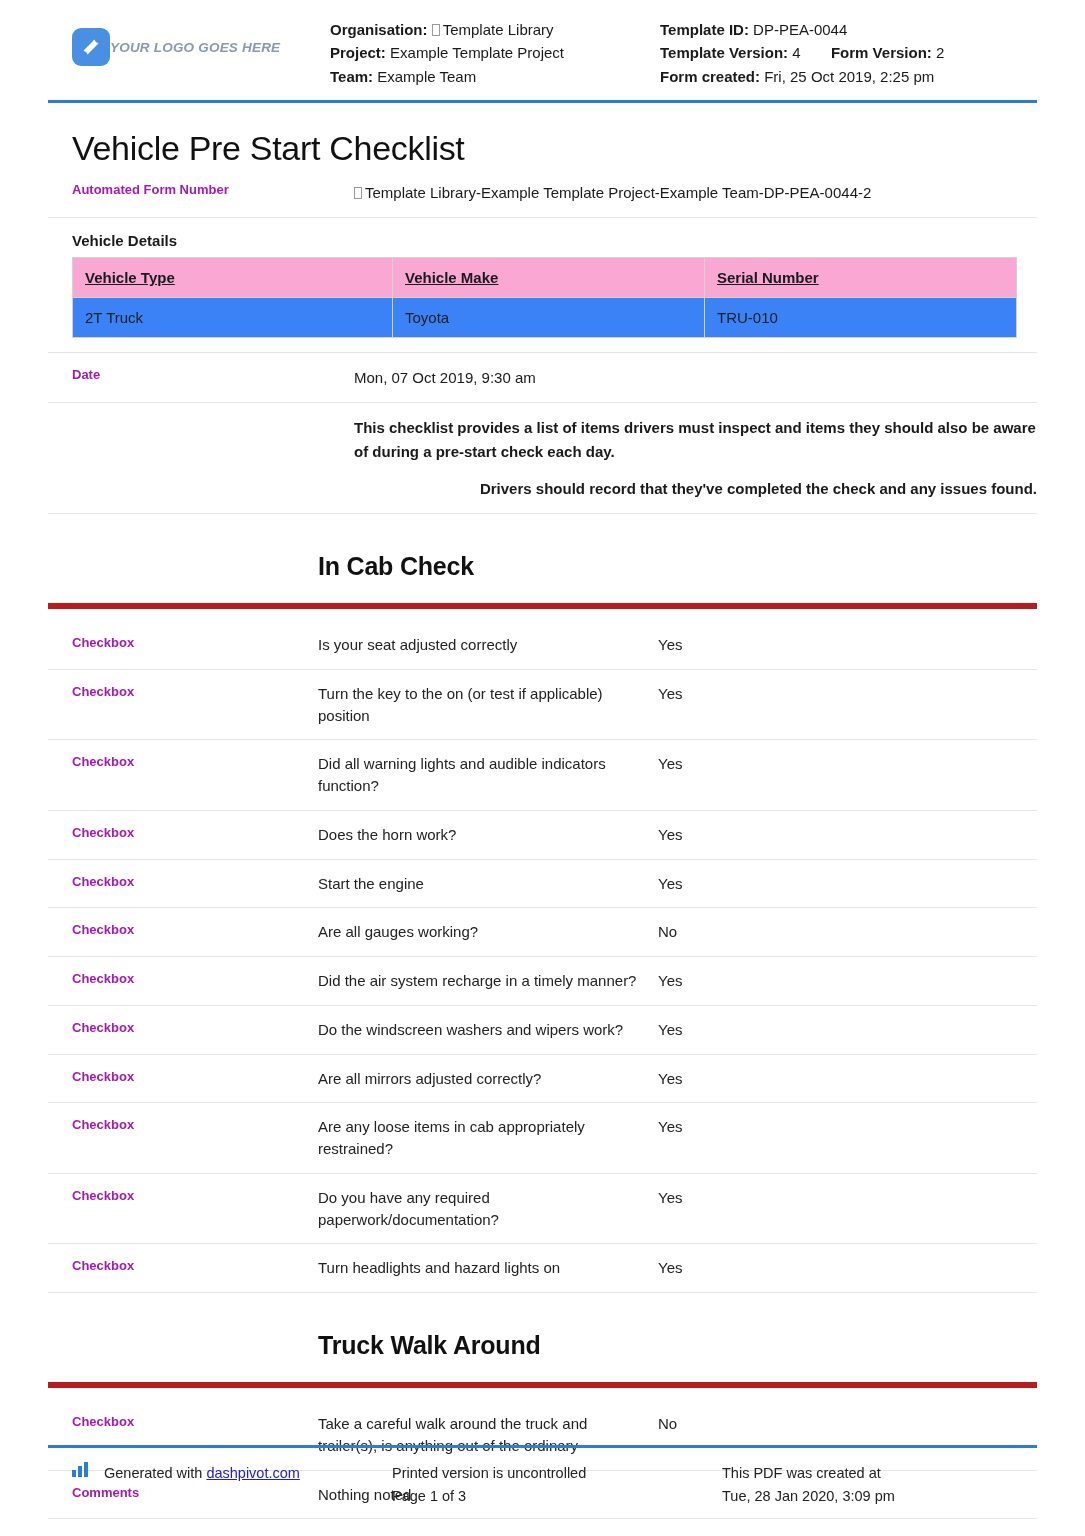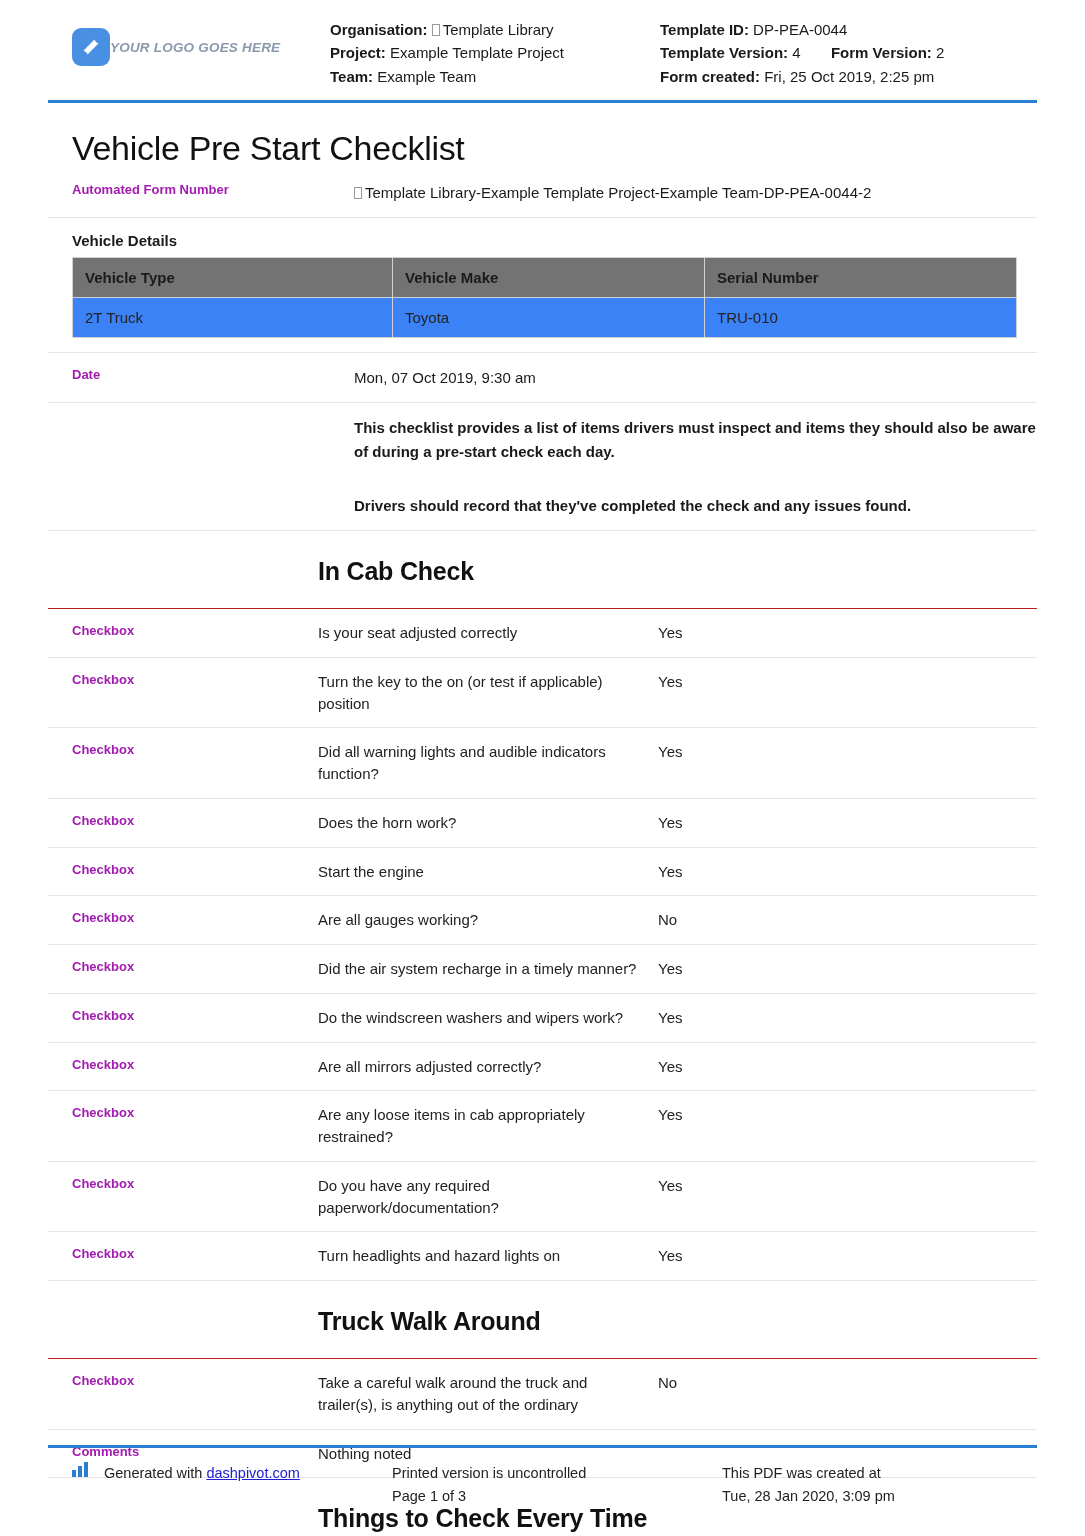--- a/index.html
+++ b/index.html
@@ -113,21 +113,21 @@
     color: #222222;
   }
   .c-wide {
     flex: 1 1 auto;
     font-size: 15px;
     line-height: 1.55;
     color: #1a1a1a;
     padding-left: 36px;
   }
   .c-wide p { font-weight: bold; }
-  .c-wide p + p { margin-top: 31px; }
+  .c-wide p + p { margin-top: 14px; text-align: right; }
 
   
   .section-label {
     margin: 0 48px;
     padding: 14px 24px 8px 24px;
     font-size: 15px;
     font-weight: bold;
   }
   .vtable {
     margin: 0 48px;
@@ -140,39 +140,40 @@
     table-layout: fixed;
   }
   table.details th,
   table.details td {
     border: 1px solid #d2d2d2;
     text-align: left;
     font-size: 15px;
     padding: 11px 12px;
   }
   table.details th {
-    background: #737373;
+    background: #f9a8d4;
     font-weight: bold;
     color: #1a1a1a;
+    text-decoration: underline;
   }
   table.details td {
     background: #3b82f6;
     font-weight: normal;
     color: #222222;
   }
   table.details col.c1 { width: 320px; }
   table.details col.c2 { width: 312px; }
   table.details col.c3 { width: 312px; }
 
   
   .sec-head-row {
     display: flex;
-    margin: 0 48px;
+    margin: 12px 48px;
     padding: 26px 0 22px 24px;
-    border-bottom: 1px solid #b91c1c;
+    border-bottom: 6px solid #b91c1c;
   }
   .sec-head-spacer { flex: 0 0 246px; }
   .sec-head {
     font-size: 25px;
     font-weight: bold;
     color: #111111;
     letter-spacing: -0.2px;
   }
 
   

